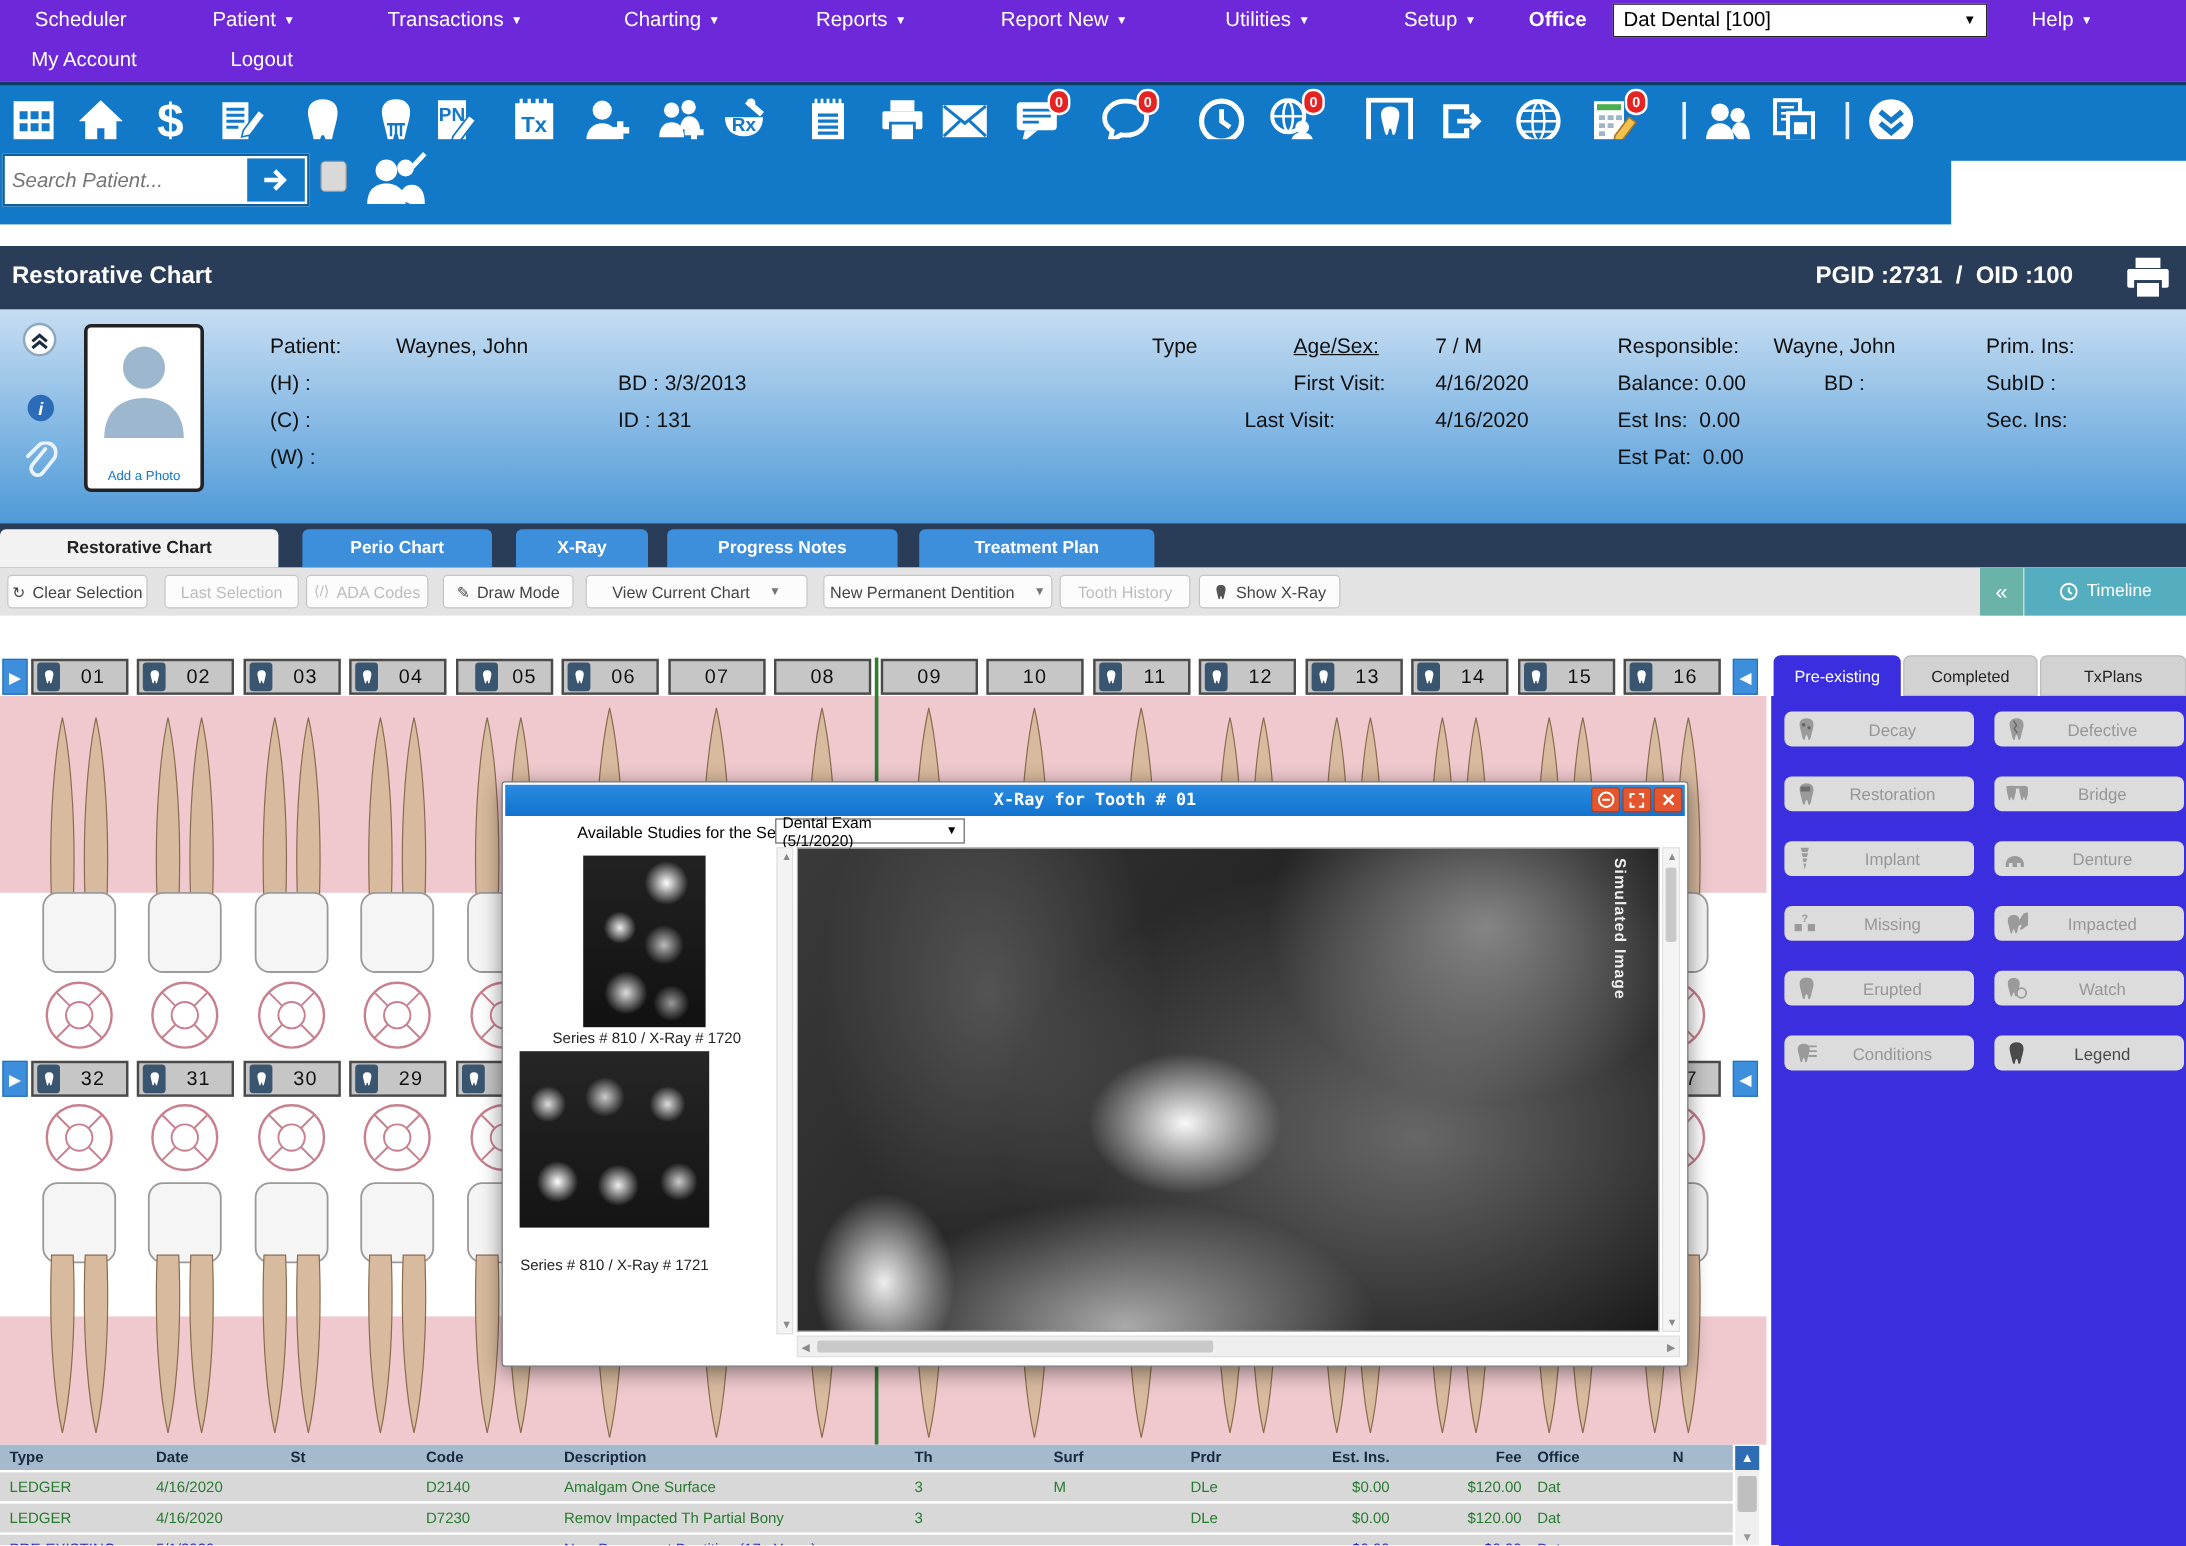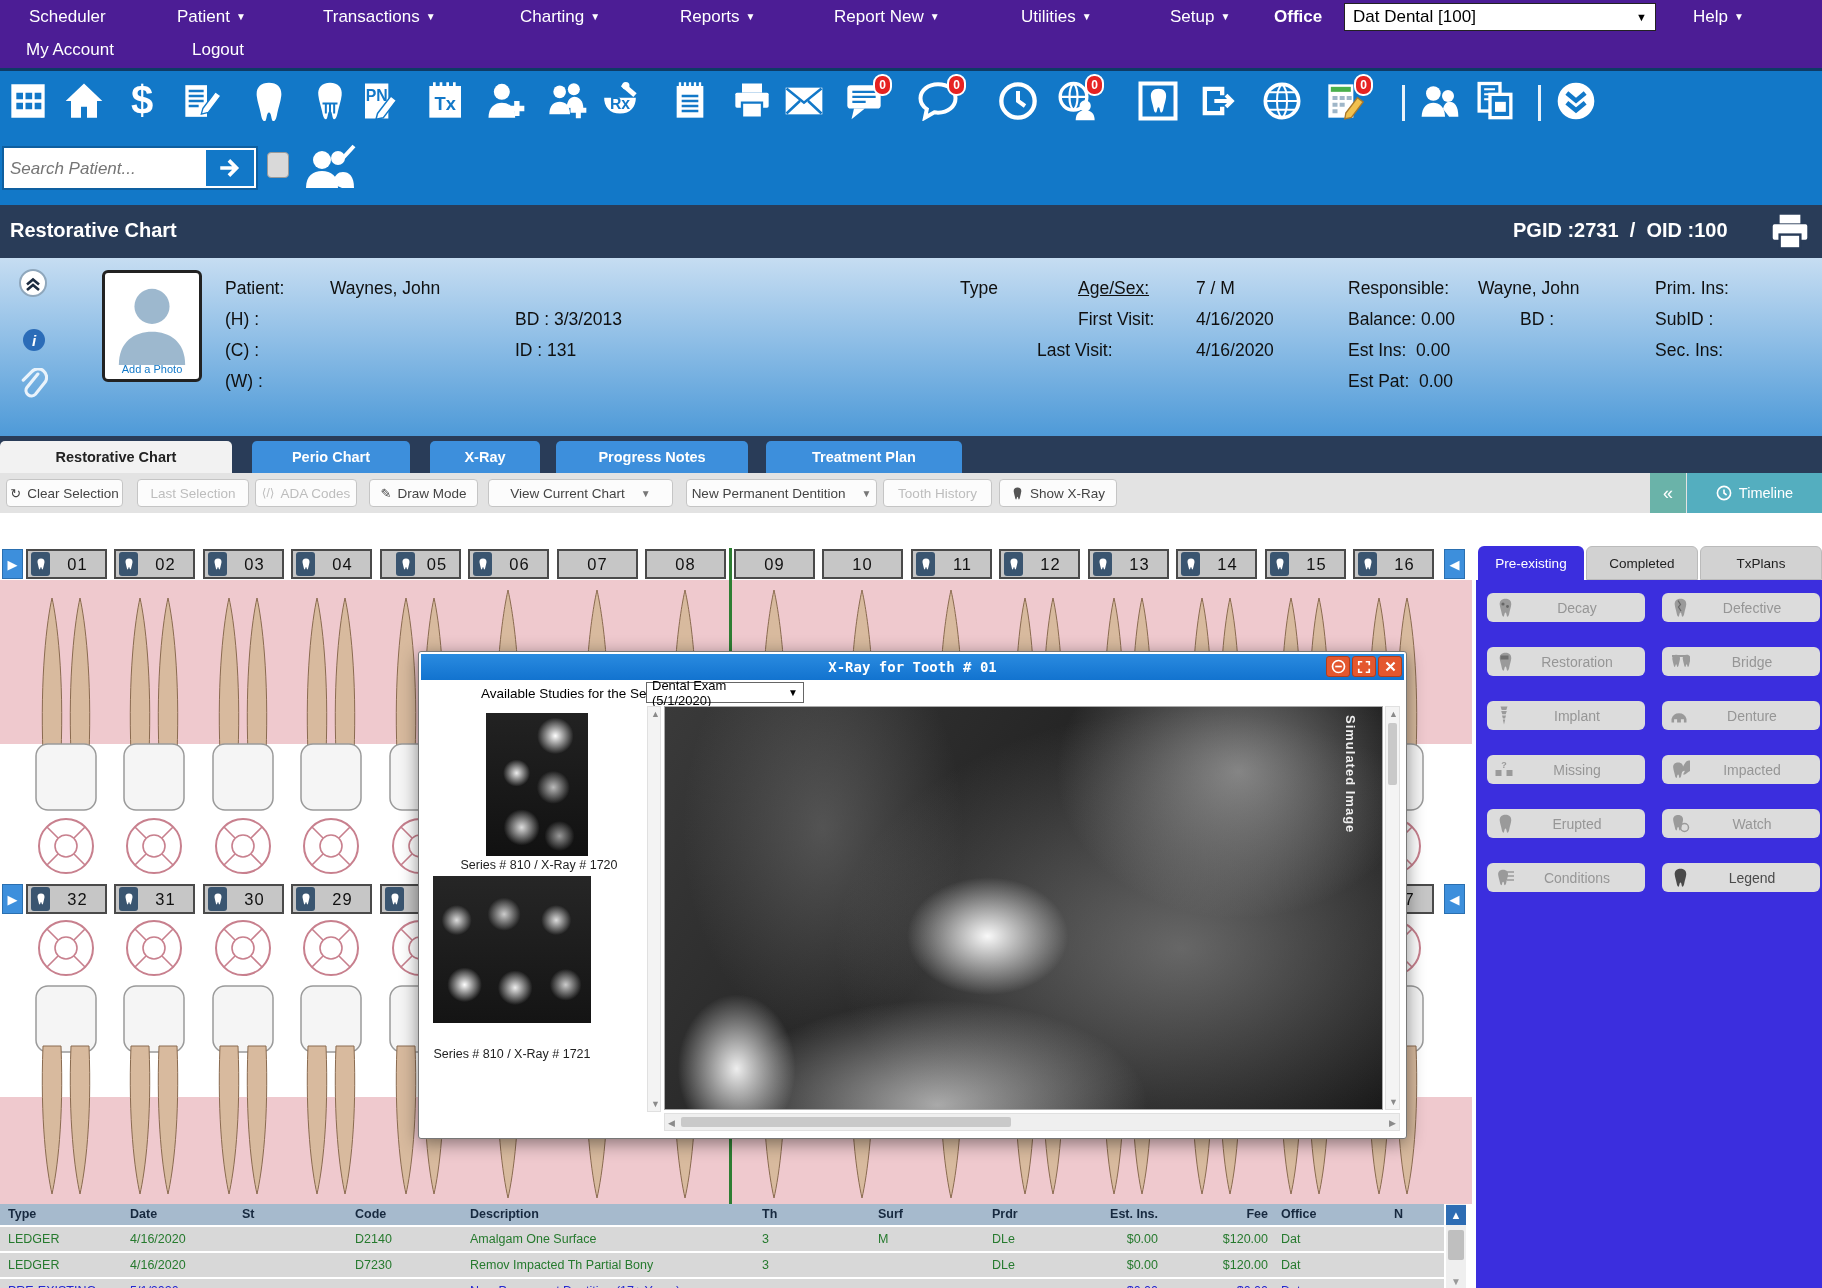--- a/index.html
+++ b/index.html
@@ -1,49 +1,49 @@
 <!DOCTYPE html>
 <html><head>
 <meta charset="utf-8">
 <style>
   html,body{margin:0;padding:0;background:#fff;font-family:"Liberation Sans",sans-serif;}
   #app{position:relative;width:1822px;height:1288px;overflow:hidden;background:#fff;}
   .abs{position:absolute;}
   
-  #menubar{left:0;top:0;width:1822px;height:68px;background:#4c1d95;z-index:20;}
+  #menubar{left:0;top:0;width:1822px;height:68px;background:#6d28d9;z-index:20;}
   .menu-item{position:absolute;color:#fff;font-size:17px;white-space:nowrap;cursor:pointer;}
   .menu-item .caret{font-size:10px;margin-left:6px;vertical-align:2px;}
   #office-select{position:absolute;left:1344px;top:3px;width:312px;height:28px;background:#fff;border:1px solid #222;
     display:flex;align-items:center;justify-content:space-between;padding:0 8px;box-sizing:border-box;cursor:pointer;}
   #office-select .val{font-size:17px;color:#000;font-weight:500;}
   #office-select .arr{font-size:11px;color:#000;}
   
   #iconbar{left:0;top:68px;width:1822px;height:66px;background:#1278C8;border-top:3px solid #0E3B66;box-sizing:border-box;z-index:20;}
   .tbi{position:absolute;top:10px;width:46px;height:44px;cursor:pointer;}
   .tbi svg{width:40px;height:40px;}
   .tbi-div{position:absolute;top:14px;width:3px;height:36px;background:#e9f2fa;}
   .nbadge{position:absolute;top:-7px;right:-2px;width:15px;height:18px;background:#E62222;border:2px solid #fff;border-radius:9px;
     color:#fff;font-size:12px;font-weight:bold;text-align:center;line-height:18px;}
   
-  #searchrow{left:0;top:134px;width:1822px;height:71px;background:#1278C8;z-index:20;}
+  #searchrow{left:0;top:116px;width:1626px;height:71px;background:#1278C8;z-index:20;}
   #search-wrap{position:absolute;left:2px;top:12px;width:256px;height:44px;background:#fff;border:2px solid #0E5FA0;box-sizing:border-box;}
   #search-input{position:absolute;left:4px;top:2px;width:190px;height:36px;border:none;outline:none;font-size:17px;font-style:italic;color:#555;font-family:"Liberation Sans",sans-serif;}
   #search-go{position:absolute;right:2px;top:2px;width:48px;height:36px;background:#1278C8;display:flex;align-items:center;justify-content:center;cursor:pointer;}
   #search-check{position:absolute;left:267px;top:18px;width:20px;height:24px;background:#D9D9D9;border:1px solid #999;border-radius:4px;cursor:pointer;}
   #search-people{position:absolute;left:300px;top:10px;cursor:pointer;}
   
   #titlebar{left:0;top:205px;width:1822px;height:53px;background:#293C58;z-index:20;}
   #page-title{position:absolute;left:10px;top:14px;color:#fff;font-size:20px;font-weight:bold;}
   #page-ids{position:absolute;left:1513px;top:14px;color:#fff;font-size:20px;font-weight:bold;white-space:pre;}
   #print-icon{position:absolute;left:1768px;top:8px;cursor:pointer;}
   
   #patientpanel{left:0;top:258px;width:1822px;height:178px;background:linear-gradient(#C6DDF2,#4E9AD8);z-index:20;}
   .pp-text{position:absolute;font-size:17.5px;color:#101010;white-space:pre;}
   .pp-b{font-weight:normal;}
-  #photo-box{position:absolute;left:70px;top:12px;width:100px;height:112px;background:#fff;border:3px solid #222;border-radius:6px;box-sizing:border-box;cursor:pointer;margin-left:32px;}
+  #photo-box{position:absolute;left:70px;top:12px;width:100px;height:140px;background:#fff;border:3px solid #222;border-radius:6px;box-sizing:border-box;cursor:pointer;}
   #photo-box .sil{position:absolute;left:8px;top:6px;right:8px;bottom:26px;background:#fff;}
   #photo-box .lbl{position:absolute;left:0;right:0;bottom:4px;text-align:center;font-size:11px;color:#1278C8;}
   .pp-ico{position:absolute;cursor:pointer;}
   
   #tabstrip{left:0;top:436px;width:1822px;height:37px;background:#293C58;z-index:20;}
   .ctab{position:absolute;top:5px;height:32px;border-radius:5px 5px 0 0;display:flex;align-items:center;justify-content:center;
     font-size:14.5px;font-weight:bold;cursor:pointer;box-sizing:border-box;}
   .ctab.on{background:#F2F2F2;color:#222;}
   .ctab.off{background:#3D8FDC;color:#fff;}
   

